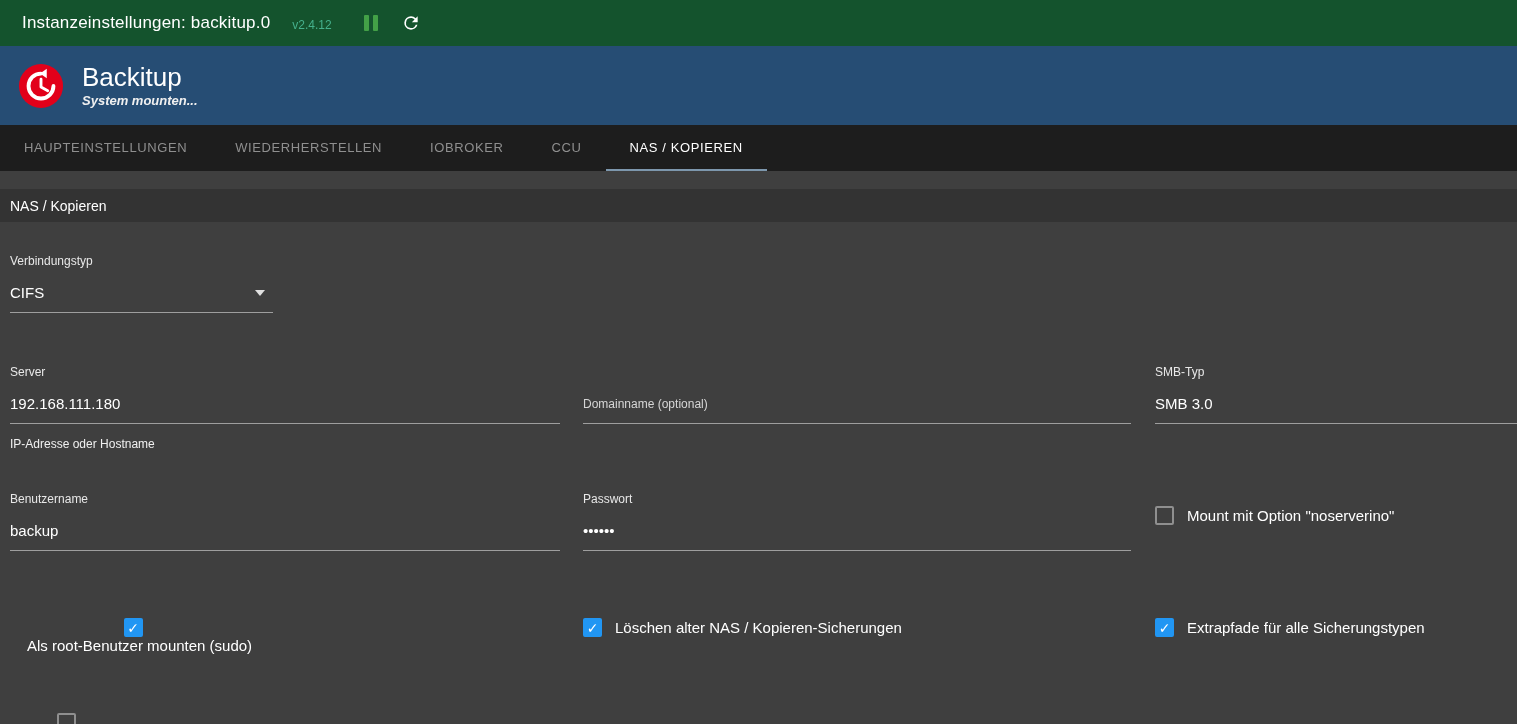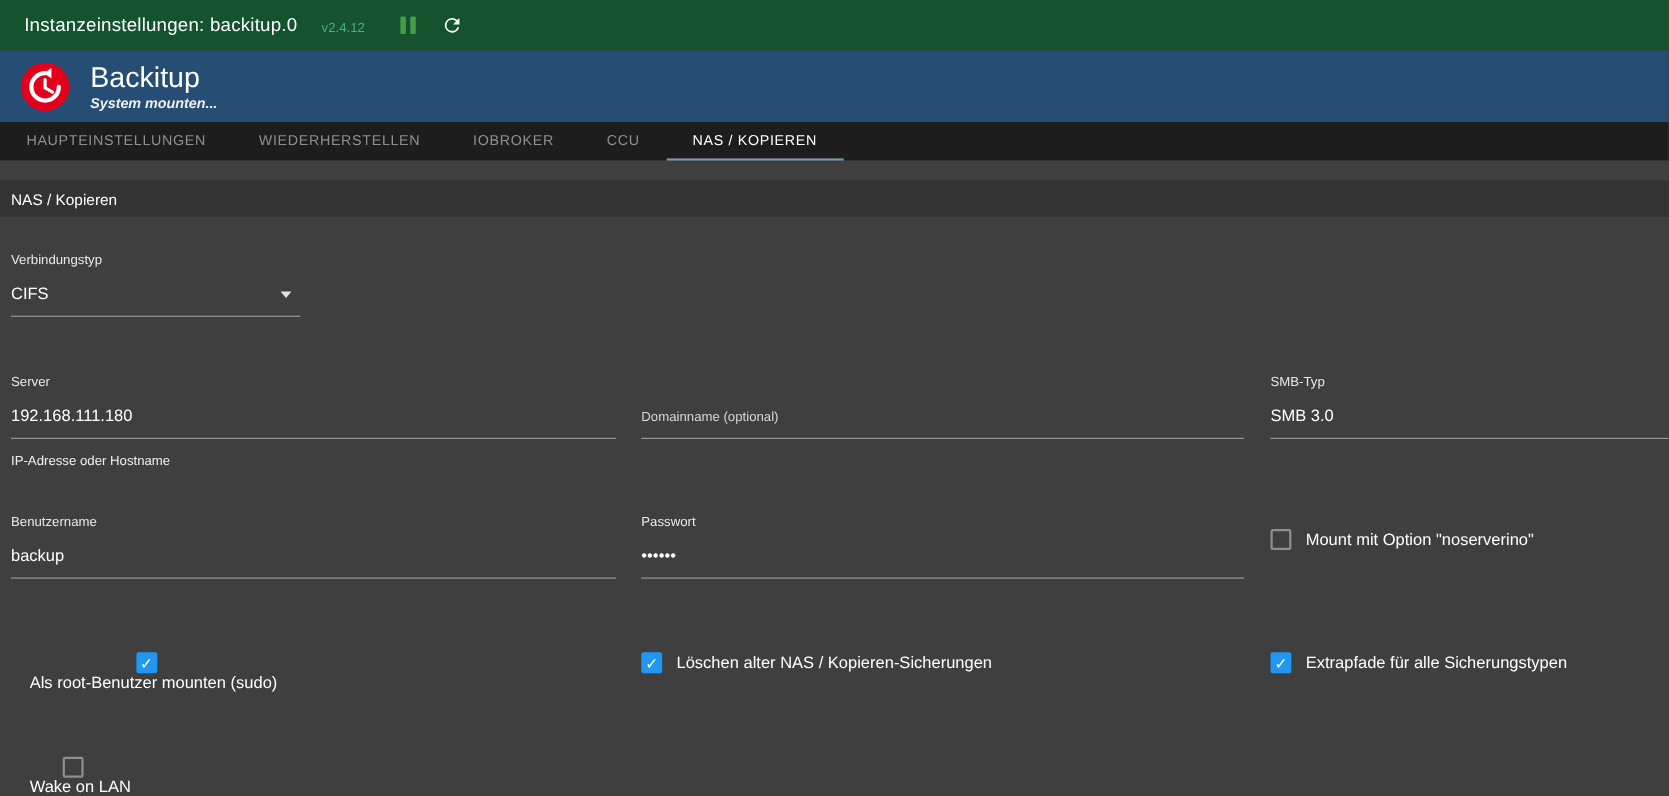--- a/index.html
+++ b/index.html
@@ -26,35 +26,35 @@
   }
   .pause-icon { margin-left: 26px; }
   .pause-icon i {
     display: inline-block; width: 5px; height: 16px; background: #43a047;
     margin: 0 2px; border-radius: 1px;
   }
   .refresh-icon svg { width: 20px; height: 20px; }
 
   
   .appheader {
-    height: 65px;
+    height: 79px;
     background: #264d74;
     display: flex;
     align-items: center;
     padding: 0 18px;
   }
   .logo { width: 46px; height: 46px; display: inline-flex; }
   .logo svg { width: 46px; height: 46px; }
   .titles { margin-left: 18px; }
   .appname { font-size: 26px; font-weight: 500; color: #ffffff; line-height: 1.1; }
   .subtitle { font-size: 13px; font-style: italic; font-weight: 600; color: #f0f0f0; margin-top: 2px; }
 
   
   .tabs {
-    height: 35px;
+    height: 46px;
     background: #1d1d1d;
     display: flex;
     align-items: stretch;
     padding-left: 0;
   }
   .tab {
     display: flex; align-items: center;
     padding: 0 24px;
     font-size: 13px; font-weight: 500; letter-spacing: .6px;
     color: #8f8f8f;

